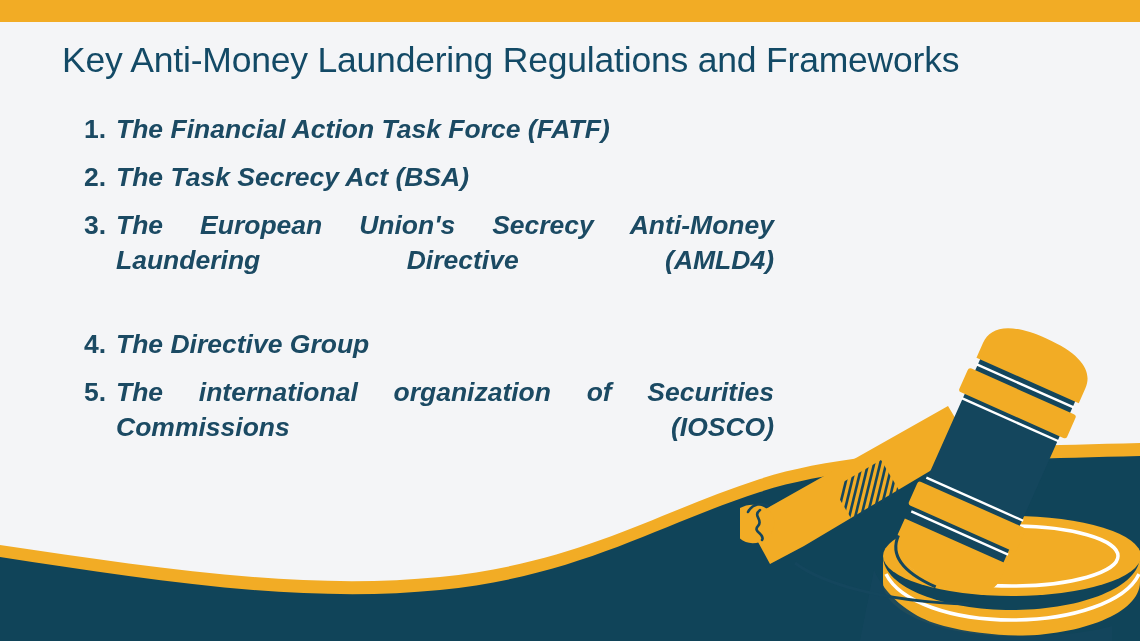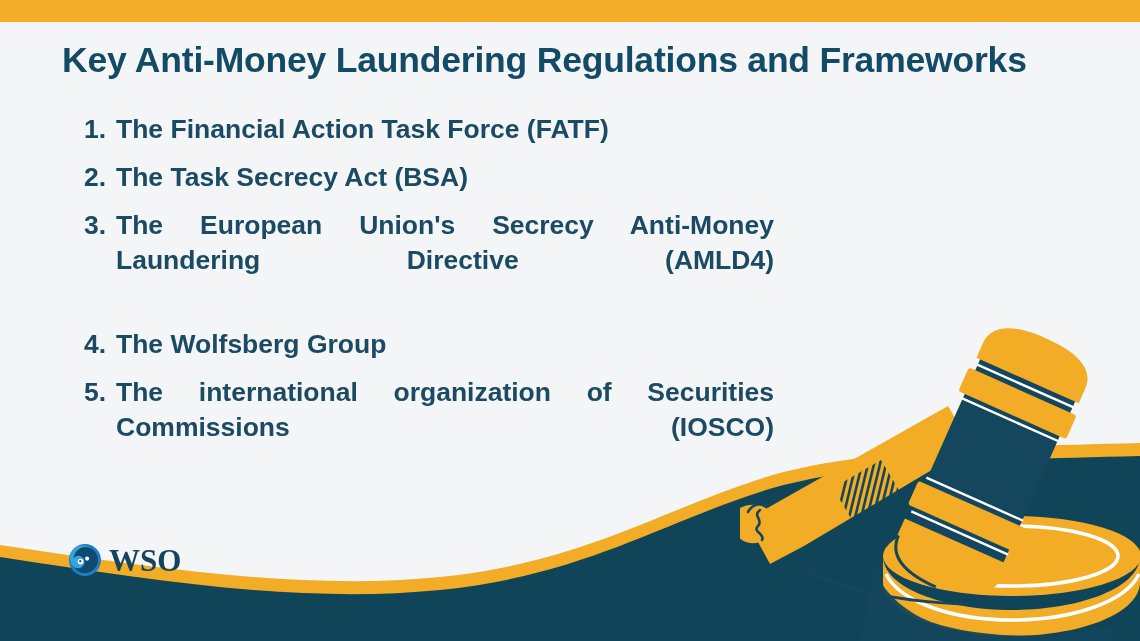--- a/index.html
+++ b/index.html
@@ -55,21 +55,21 @@
     pointer-events: none;
   }
 
   
   #page-title {
     position: absolute;
     left: 62px;
     top: 41px;
     width: 1050px;
     font-size: 35.5px;
-    font-weight: bold;
+    font-weight: normal;
     color: #134a66;
     letter-spacing: -0.2px;
     line-height: 1.1;
     z-index: 5;
   }
 
   
   #regulations-list {
     position: absolute;
     left: 84px;
@@ -93,20 +93,21 @@
   }
 
   .item-text {
     flex: 1 1 auto;
     font-size: 26.5px;
     font-weight: bold;
     color: #1b4a63;
     line-height: 1.35;
     text-align: justify;
     text-justify: inter-word;
+    font-style: italic;
   }
   .item-text.no-justify {
     text-align: left;
   }
   
   .item-text.justified::after {
     content: "";
     display: inline-block;
     width: 100%;
   }
@@ -240,38 +241,24 @@
       <span class="item-text no-justify">The Task Secrecy Act (BSA)</span>
     </div>
 
     <div class="list-item">
       <span class="item-number">3.</span>
       <span class="item-text justified">The European Union's Secrecy Anti-Money Laundering Directive (AMLD4)</span>
     </div>
 
     <div class="list-item">
       <span class="item-number">4.</span>
-      <span class="item-text no-justify">The Wolfsberg Group</span>
+      <span class="item-text no-justify">The Directive Group</span>
     </div>
 
     <div class="list-item">
       <span class="item-number">5.</span>
       <span class="item-text justified">The international organization of Securities Commissions (IOSCO)</span>
     </div>
 
   </div>
 
-  <div id="brand-logo">
-    <svg id="brand-mark" viewBox="0 0 34 34">
-      <circle cx="17" cy="17" r="16" fill="#1b7fc4"></circle>
-      <circle cx="14.5" cy="15" r="12.5" fill="#35a4dd"></circle>
-      <path fill="#0f4a72" d="M17,4 C24.2,4 30,9.8 30,17 C30,24.2 24.2,30 17,30
-               C12.5,30 8.6,27.7 6.3,24.2 C9,26 12.6,25.6 15,23
-               C17.8,20 16.5,15 13,13.4 C10.2,12.1 7.2,13.1 5.4,15.4
-               C6.4,9 11.1,4 17,4 Z"></path>
-      <circle cx="12.6" cy="18.6" r="2.9" fill="#ffffff"></circle>
-      <circle cx="19.1" cy="15.6" r="2.1" fill="#ffffff"></circle>
-      <circle cx="12.2" cy="18.2" r="1.1" fill="#0f4a72"></circle>
-    </svg>
-    <span id="brand-wordmark">WSO</span>
-  </div>
 
 </div>
 
 </body></html>

